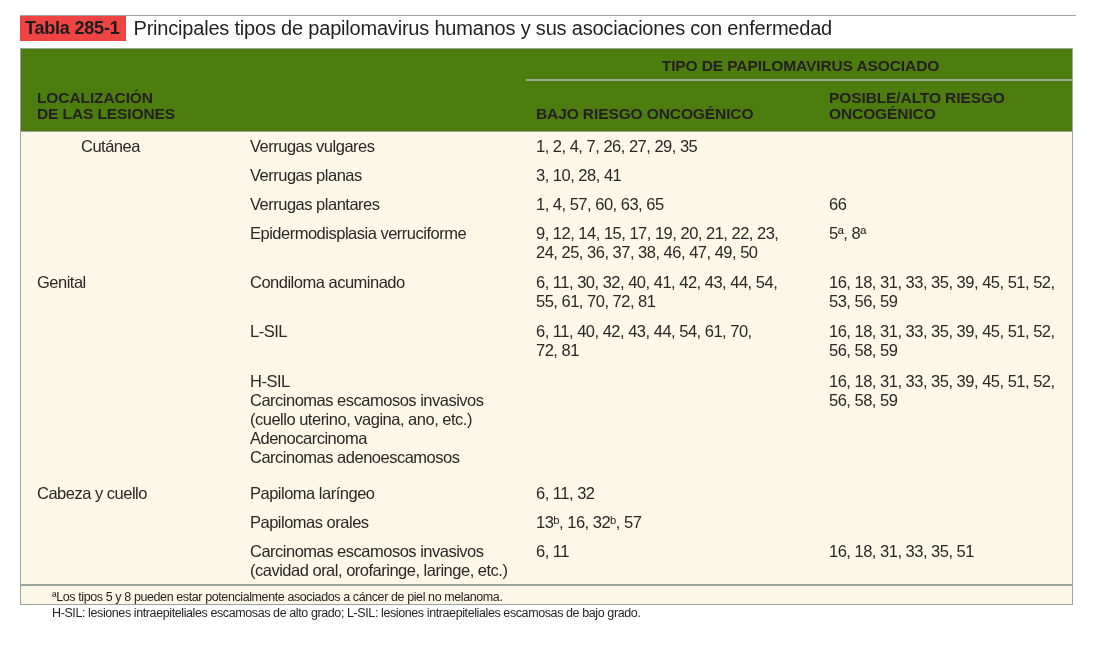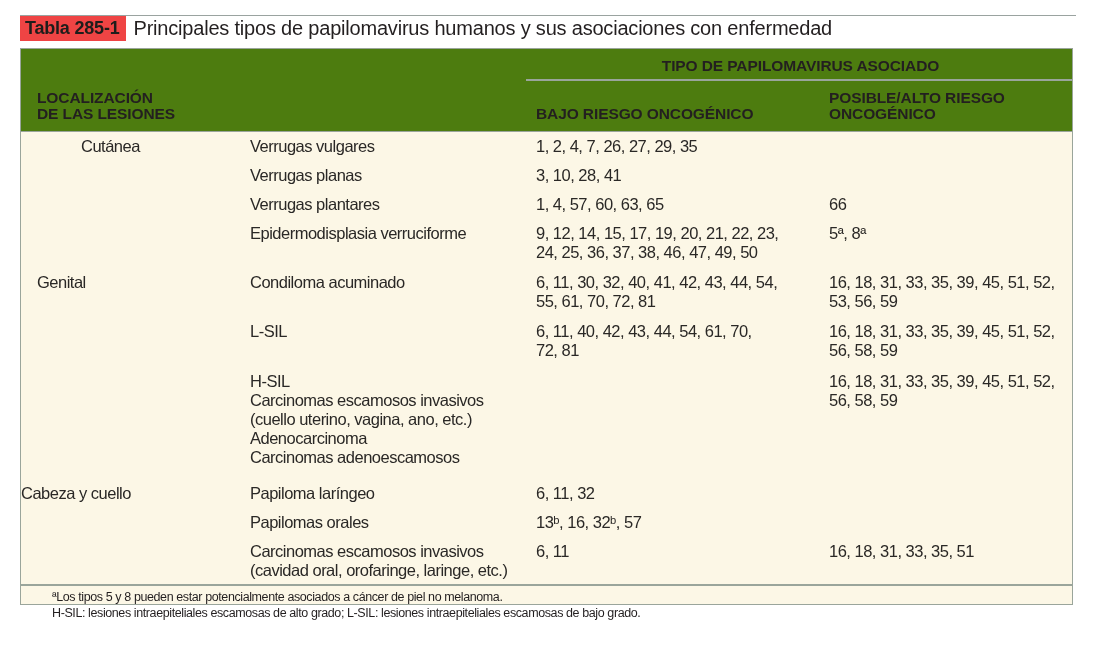--- a/index.html
+++ b/index.html
@@ -76,21 +76,21 @@
 56, 58, 59</div>
 
   <div class="cell" style="left:229px; top:323px;">H-SIL
 Carcinomas escamosos invasivos
 (cuello uterino, vagina, ano, etc.)
 Adenocarcinoma
 Carcinomas adenoescamosos</div>
   <div class="cell" style="left:808px; top:323px;">16, 18, 31, 33, 35, 39, 45, 51, 52,
 56, 58, 59</div>
 
-  <div class="cell" style="left:0; top:435px;">Cabeza y cuello</div>
+  <div class="cell" style="left:16px; top:435px;">Cabeza y cuello</div>
   <div class="cell" style="left:229px; top:435px;">Papiloma laríngeo</div>
   <div class="cell" style="left:515px; top:435px;">6, 11, 32</div>
 
   <div class="cell" style="left:229px; top:464px;">Papilomas orales</div>
   <div class="cell" style="left:515px; top:464px;">13ᵇ, 16, 32ᵇ, 57</div>
 
   <div class="cell" style="left:229px; top:493px;">Carcinomas escamosos invasivos
 (cavidad oral, orofaringe, laringe, etc.)</div>
   <div class="cell" style="left:515px; top:493px;">6, 11</div>
   <div class="cell" style="left:808px; top:493px;">16, 18, 31, 33, 35, 51</div>

